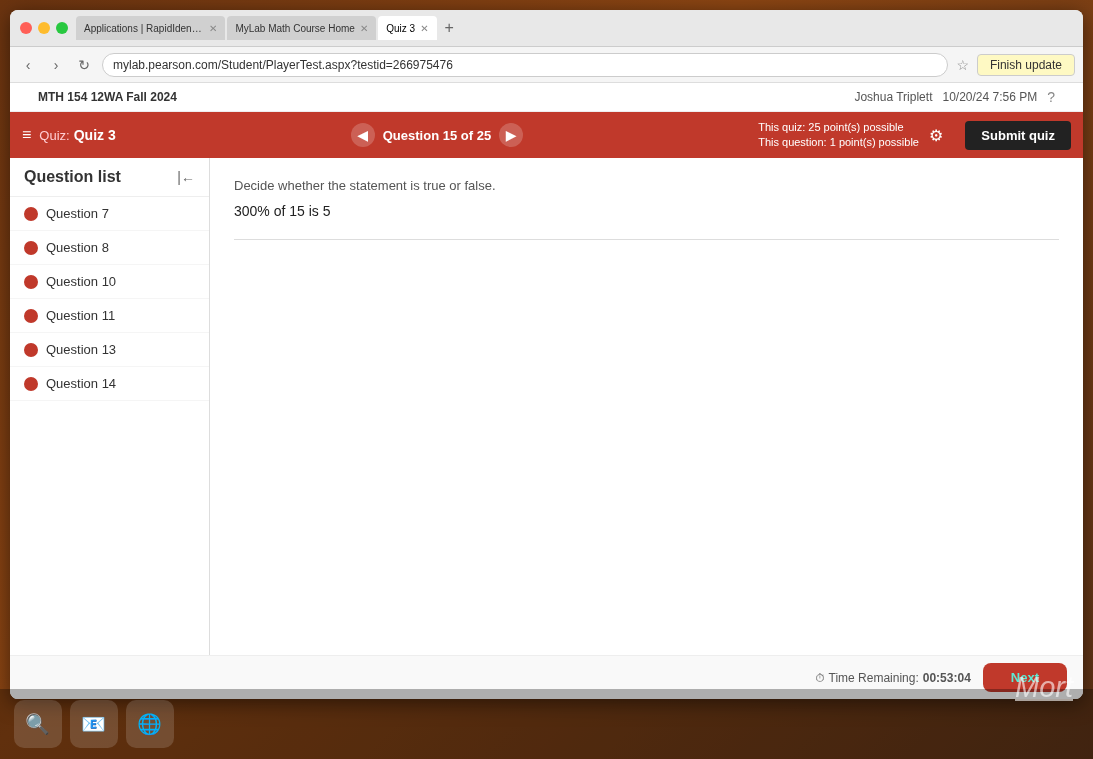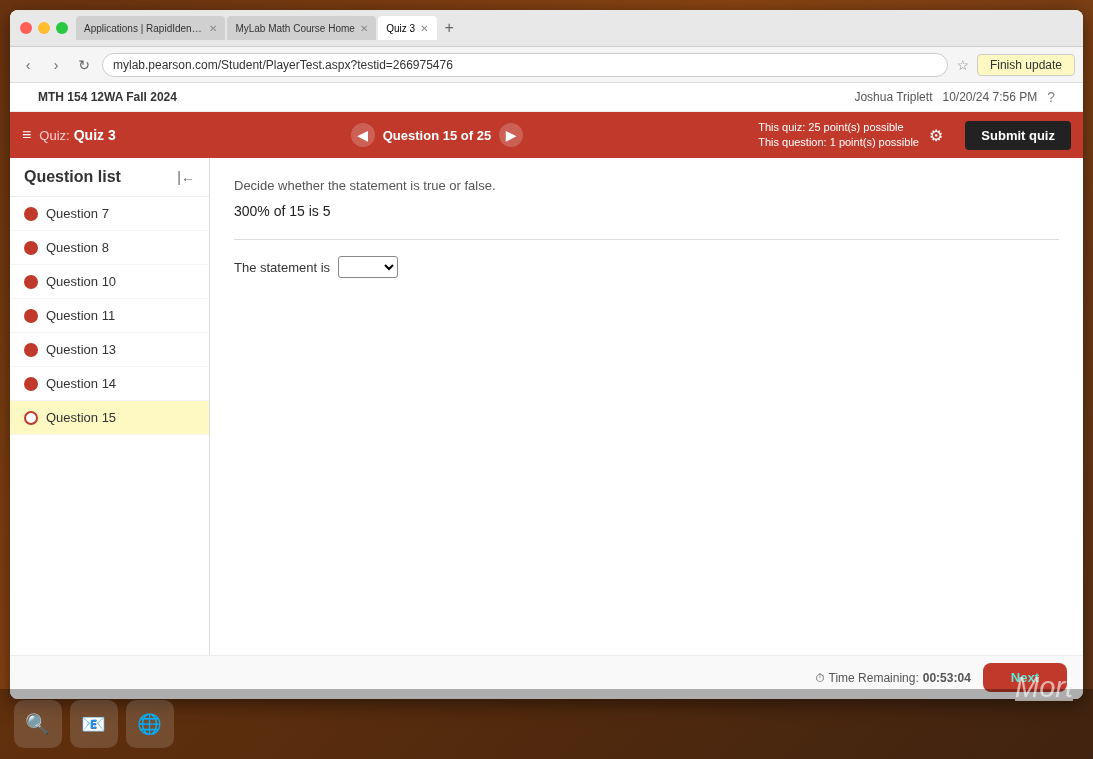--- a/index.html
+++ b/index.html
@@ -510,40 +510,28 @@
             <span>Question 11</span>
           </div>
           <div class="question-item">
             <div class="q-radio-filled"></div>
             <span>Question 13</span>
           </div>
           <div class="question-item">
             <div class="q-radio-filled"></div>
             <span>Question 14</span>
           </div>
-          <div class="question-item active">
-            <div class="q-radio-empty"></div>
-            <span>Question 15</span>
-          </div>
 
         </div>
       </div>
 
       <div class="question-content">
         <p class="question-instruction">Decide whether the statement is true or false.</p>
         <p class="question-statement">300% of 15 is 5</p>
         <hr class="divider">
-        <div class="answer-row">
-          <span>The statement is</span>
-          <select class="answer-select">
-            <option value=""></option>
-            <option value="true">true</option>
-            <option value="false">false</option>
-          </select>
-        </div>
       </div>
 
     </div>
 
     <div class="quiz-footer">
       <div class="time-remaining">
         <span>⏱</span>
         <span>Time Remaining:</span>
         <span style="font-weight:600;">00:53:04</span>
       </div>

